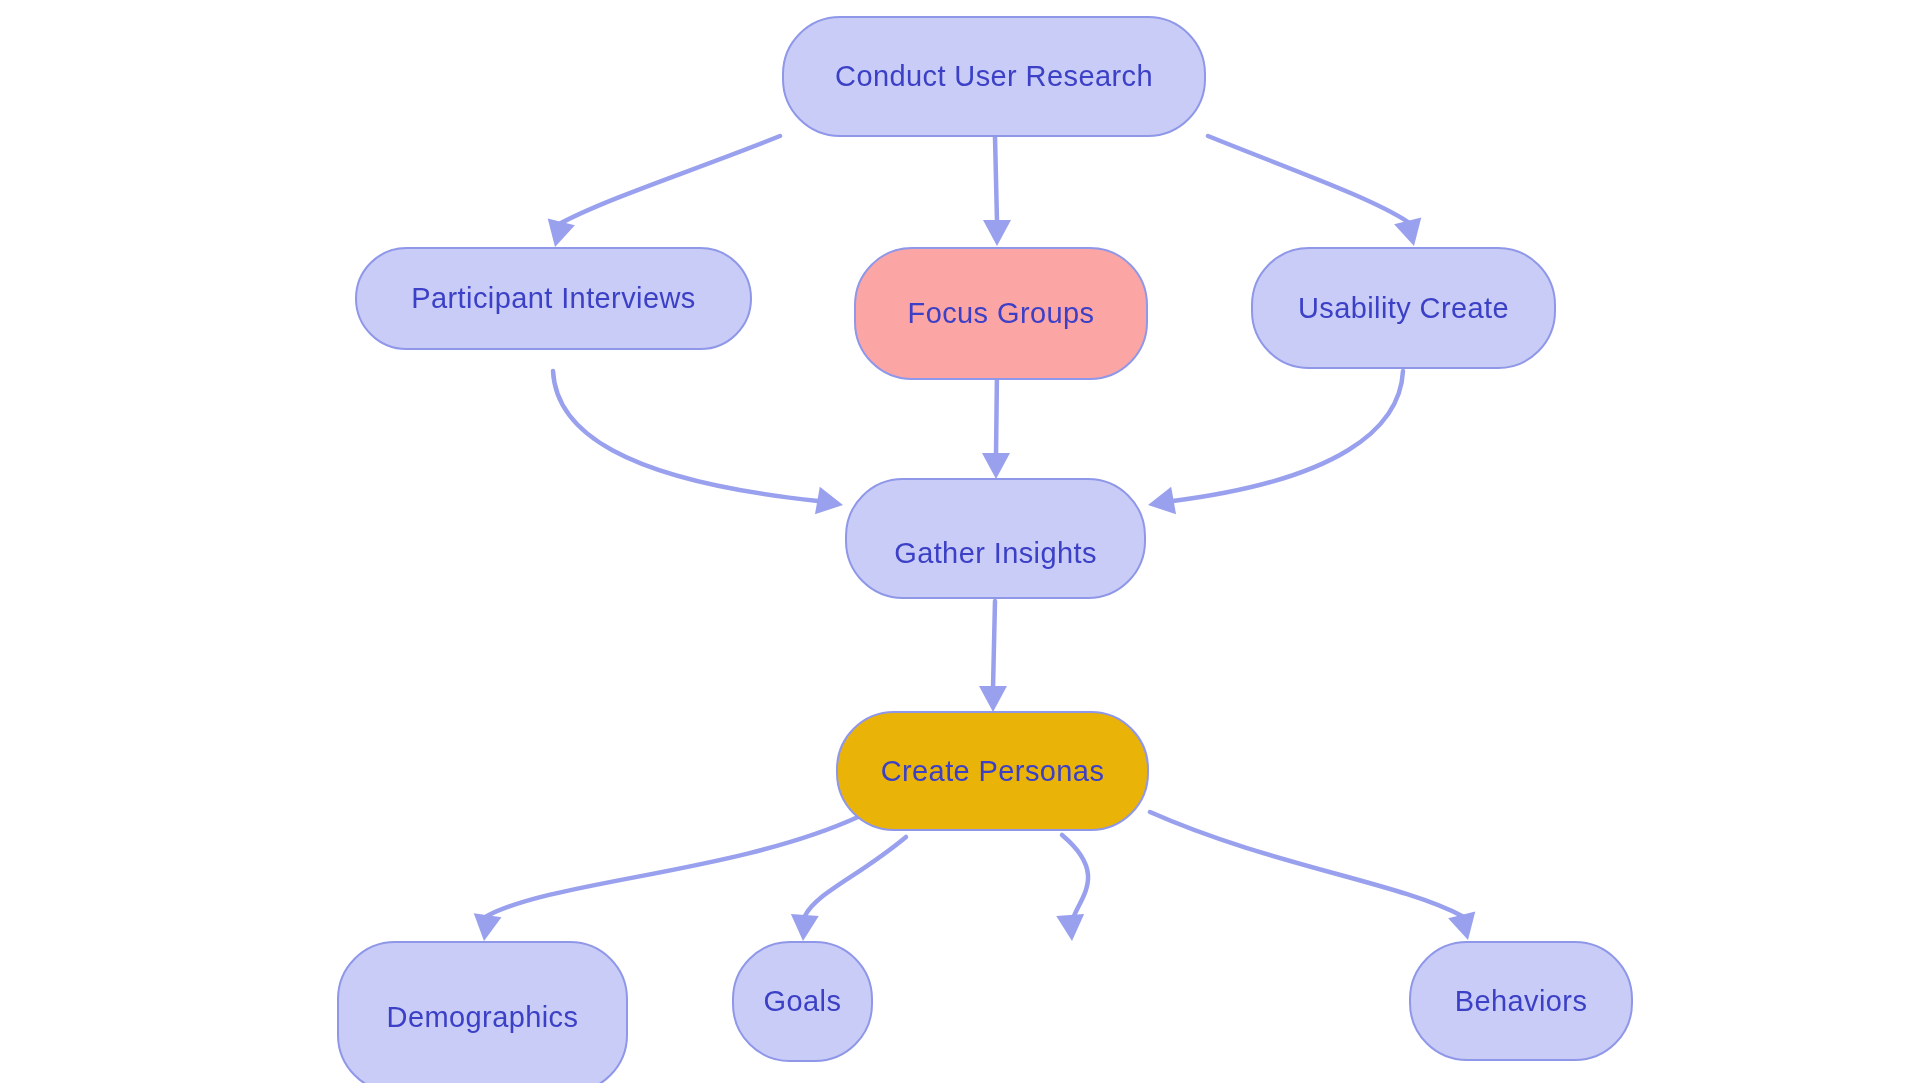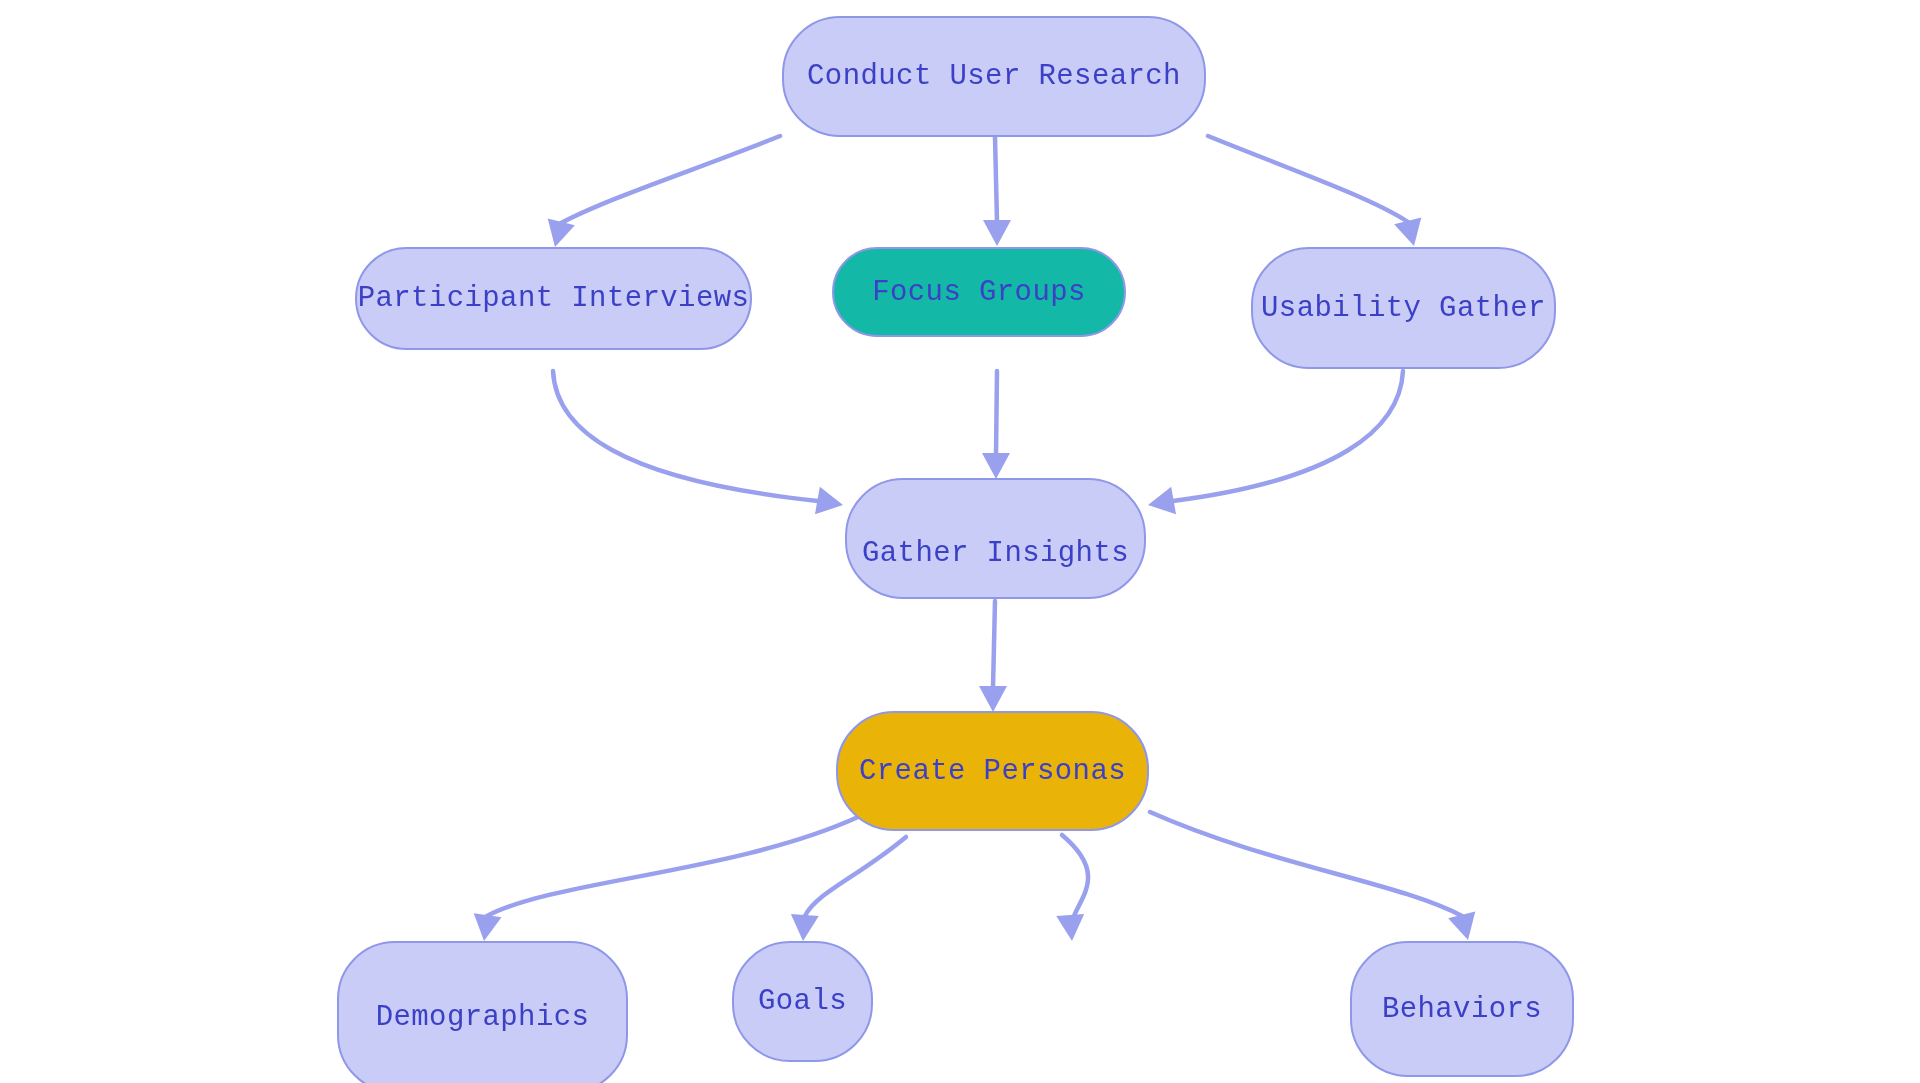--- a/index.html
+++ b/index.html
@@ -8,21 +8,20 @@
     width: 1920px;
     height: 1083px;
     overflow: hidden;
     font-family: "Liberation Sans", sans-serif;
   }
   .canvas {
     position: relative;
     width: 1920px;
     height: 1083px;
     background: #ffffff;
-    font-family: Liberation Mono, monospace;
   }
   .edges-layer {
     position: absolute;
     top: 0;
     left: 0;
     width: 1920px;
     height: 1083px;
   }
   .node {
     position: absolute;
@@ -71,35 +70,35 @@
       <path d="M 1150 812 C 1272 866, 1398 882, 1462 916" fill="none" stroke="#99a0ee" stroke-width="4.5" stroke-linecap="round"></path>
       <polygon points="0,0 -14,-26 14,-26" fill="#99a0ee" transform="translate(1468,940) rotate(-14)"></polygon>
     </svg>
 
   <div class="node" style="left: 782px; top: 16px; width: 424px; height: 121px; background: rgb(201, 204, 246); border-color: rgb(143, 151, 233);">
     <span class="node-label" style="color: rgb(59, 64, 198);">Conduct User Research</span>
   </div>
   <div class="node" style="left: 355px; top: 247px; width: 397px; height: 103px; background: rgb(201, 204, 246); border-color: rgb(143, 151, 233);">
     <span class="node-label" style="color: rgb(59, 64, 198);">Participant Interviews</span>
   </div>
-  <div class="node" style="left: 832px; top: 247px; width: 294px; height: 90px; background: #14b8a6; border-color: rgb(143, 151, 233);">
+  <div class="node" style="left: 854px; top: 247px; width: 294px; height: 133px; background: #fca5a5; border-color: rgb(143, 151, 233);">
     <span class="node-label" style="color: rgb(59, 64, 198);">Focus Groups</span>
   </div>
   <div class="node" style="left: 1251px; top: 247px; width: 305px; height: 122px; background: rgb(201, 204, 246); border-color: rgb(143, 151, 233);">
-    <span class="node-label" style="color: rgb(59, 64, 198);">Usability Gather</span>
+    <span class="node-label" style="color: rgb(59, 64, 198);">Usability Create</span>
   </div>
   <div class="node" style="left: 845px; top: 478px; width: 301px; height: 121px; background: rgb(201, 204, 246); border-color: rgb(143, 151, 233);">
     <span class="node-label" style="color: rgb(59, 64, 198); margin-top: 30px;">Gather Insights</span>
   </div>
   <div class="node" style="left: 836px; top: 711px; width: 313px; height: 120px; background: #eab308; border-color: rgb(143, 151, 233);">
     <span class="node-label" style="color: rgb(59, 64, 198);">Create Personas</span>
   </div>
   <div class="node" style="left: 337px; top: 941px; width: 291px; height: 152px; background: rgb(201, 204, 246); border-color: rgb(143, 151, 233);">
     <span class="node-label" style="color: rgb(59, 64, 198);">Demographics</span>
   </div>
   <div class="node" style="left: 732px; top: 941px; width: 141px; height: 121px; background: rgb(201, 204, 246); border-color: rgb(143, 151, 233);">
     <span class="node-label" style="color: rgb(59, 64, 198);">Goals</span>
   </div>
-  <div class="node" style="left: 1350px; top: 941px; width: 224px; height: 136px; background: rgb(201, 204, 246); border-color: rgb(143, 151, 233);">
+  <div class="node" style="left: 1409px; top: 941px; width: 224px; height: 120px; background: rgb(201, 204, 246); border-color: rgb(143, 151, 233);">
     <span class="node-label" style="color: rgb(59, 64, 198);">Behaviors</span>
   </div>
 
 </div>
 
 </body></html>

